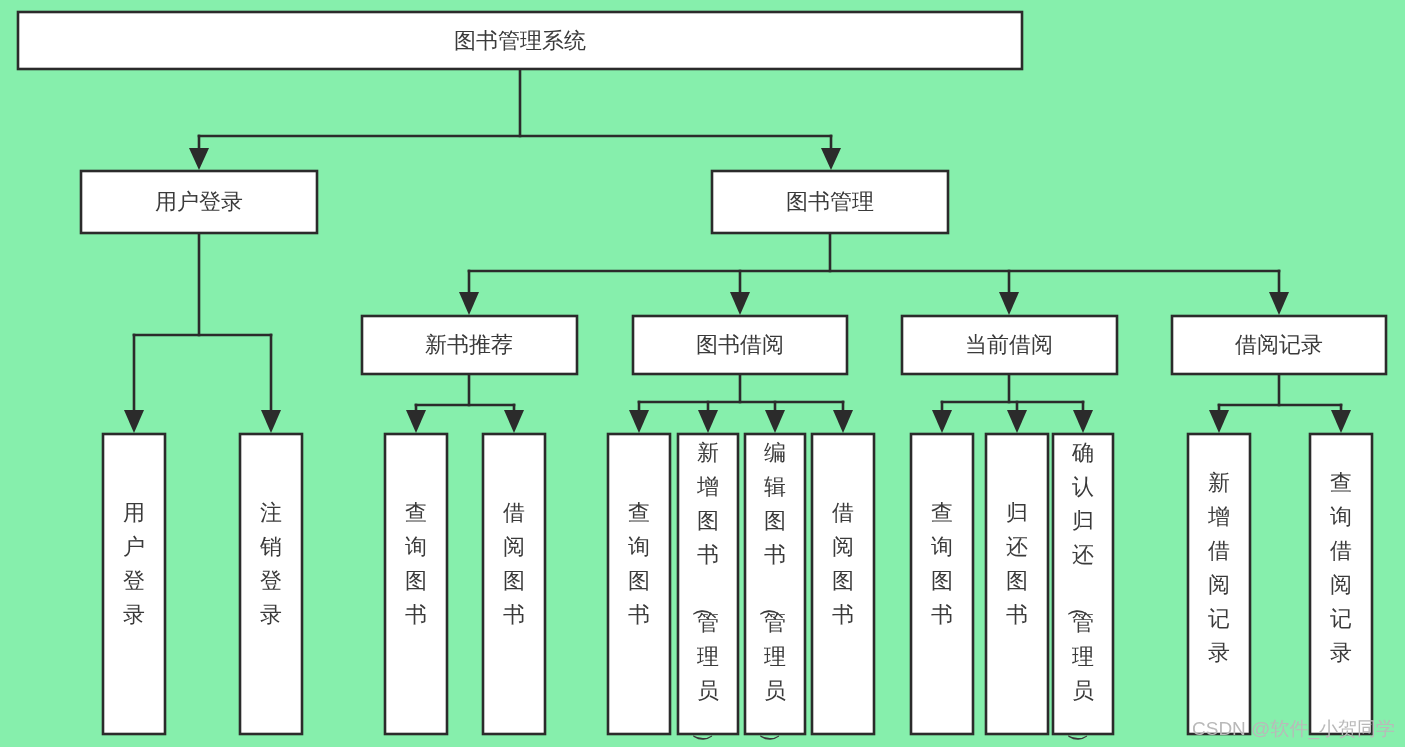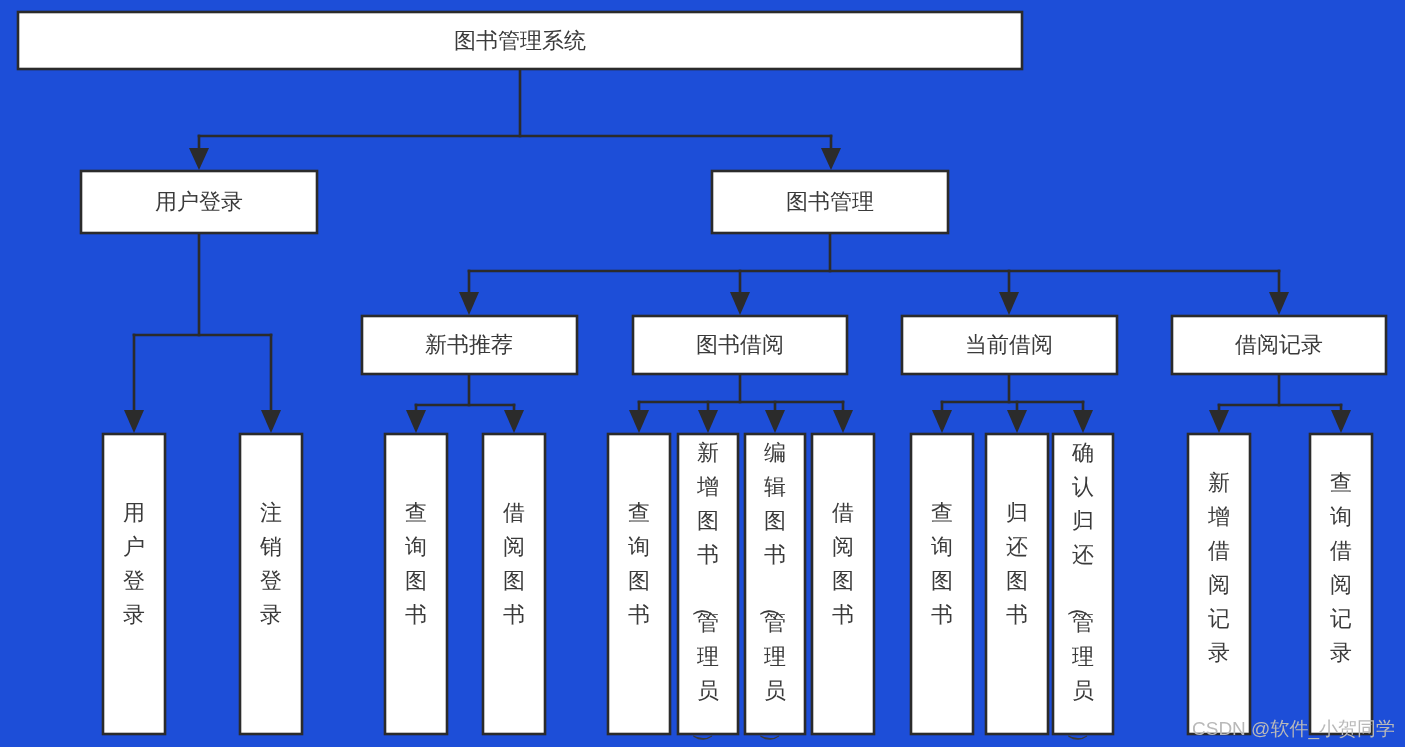--- a/index.html
+++ b/index.html
@@ -10,21 +10,21 @@
   body {
     width: 1405px;
     height: 747px;
     font-family: "Liberation Sans", "DejaVu Sans", sans-serif;
     overflow: hidden;
   }
   #diagram-root {
     position: relative;
     width: 1405px;
     height: 747px;
-    background: #1d4ed8;
+    background: #86efac;
   }
   svg.canvas {
     position: absolute;
     left: 0;
     top: 0;
     width: 1405px;
     height: 747px;
   }
   .node-rect {
     fill: #ffffff;

